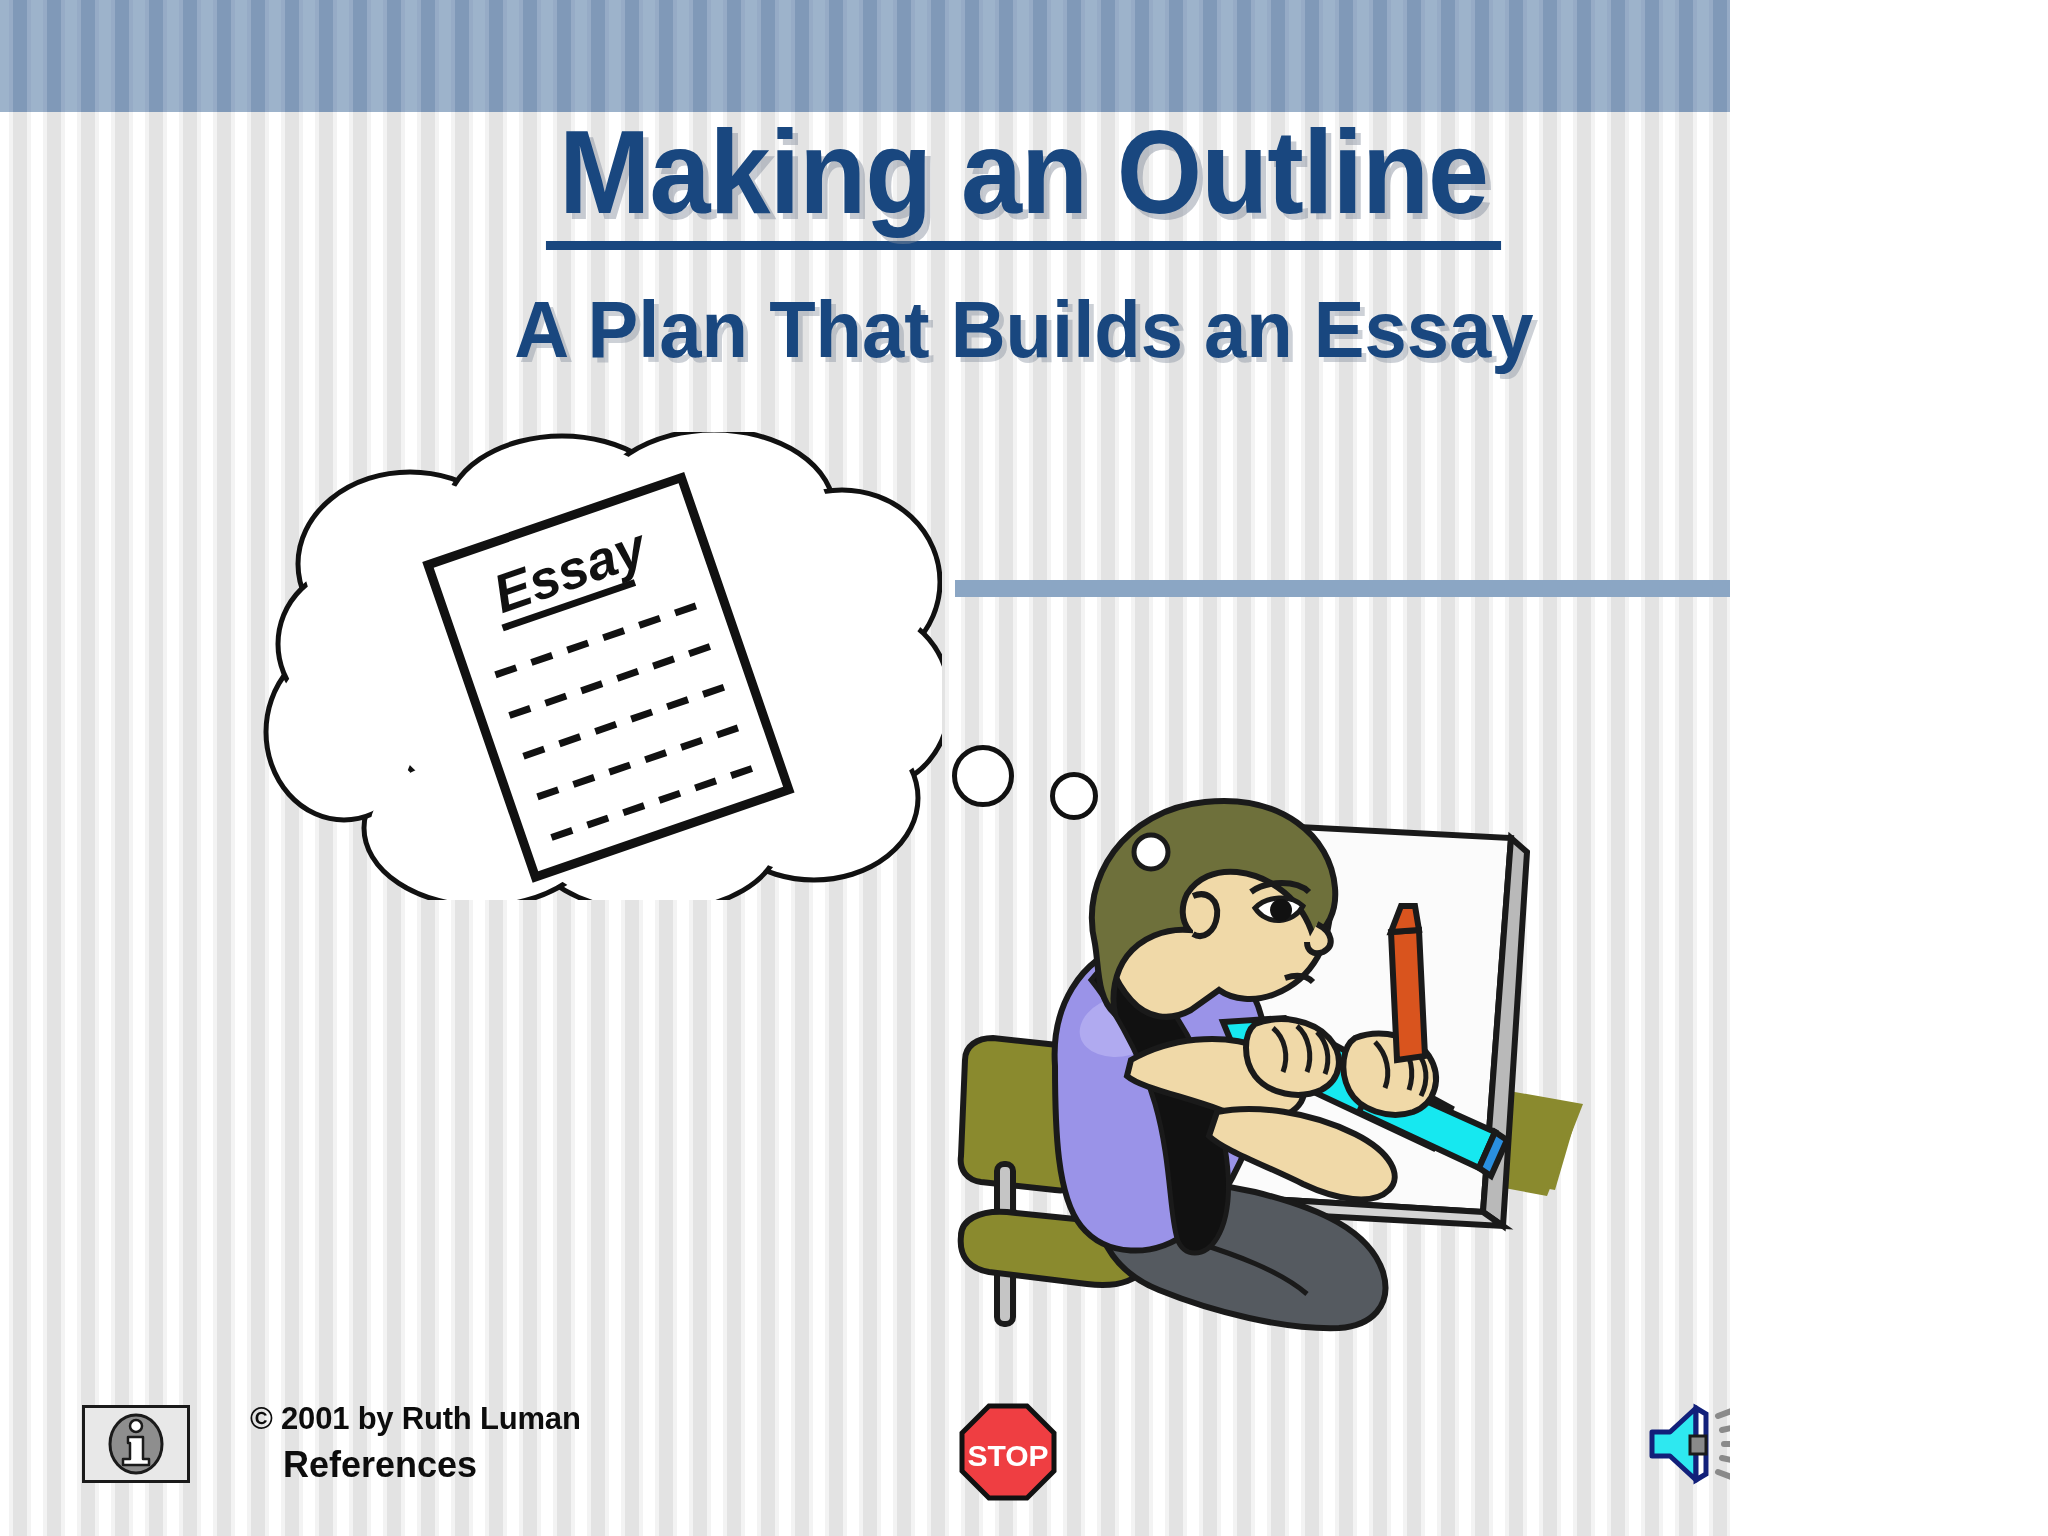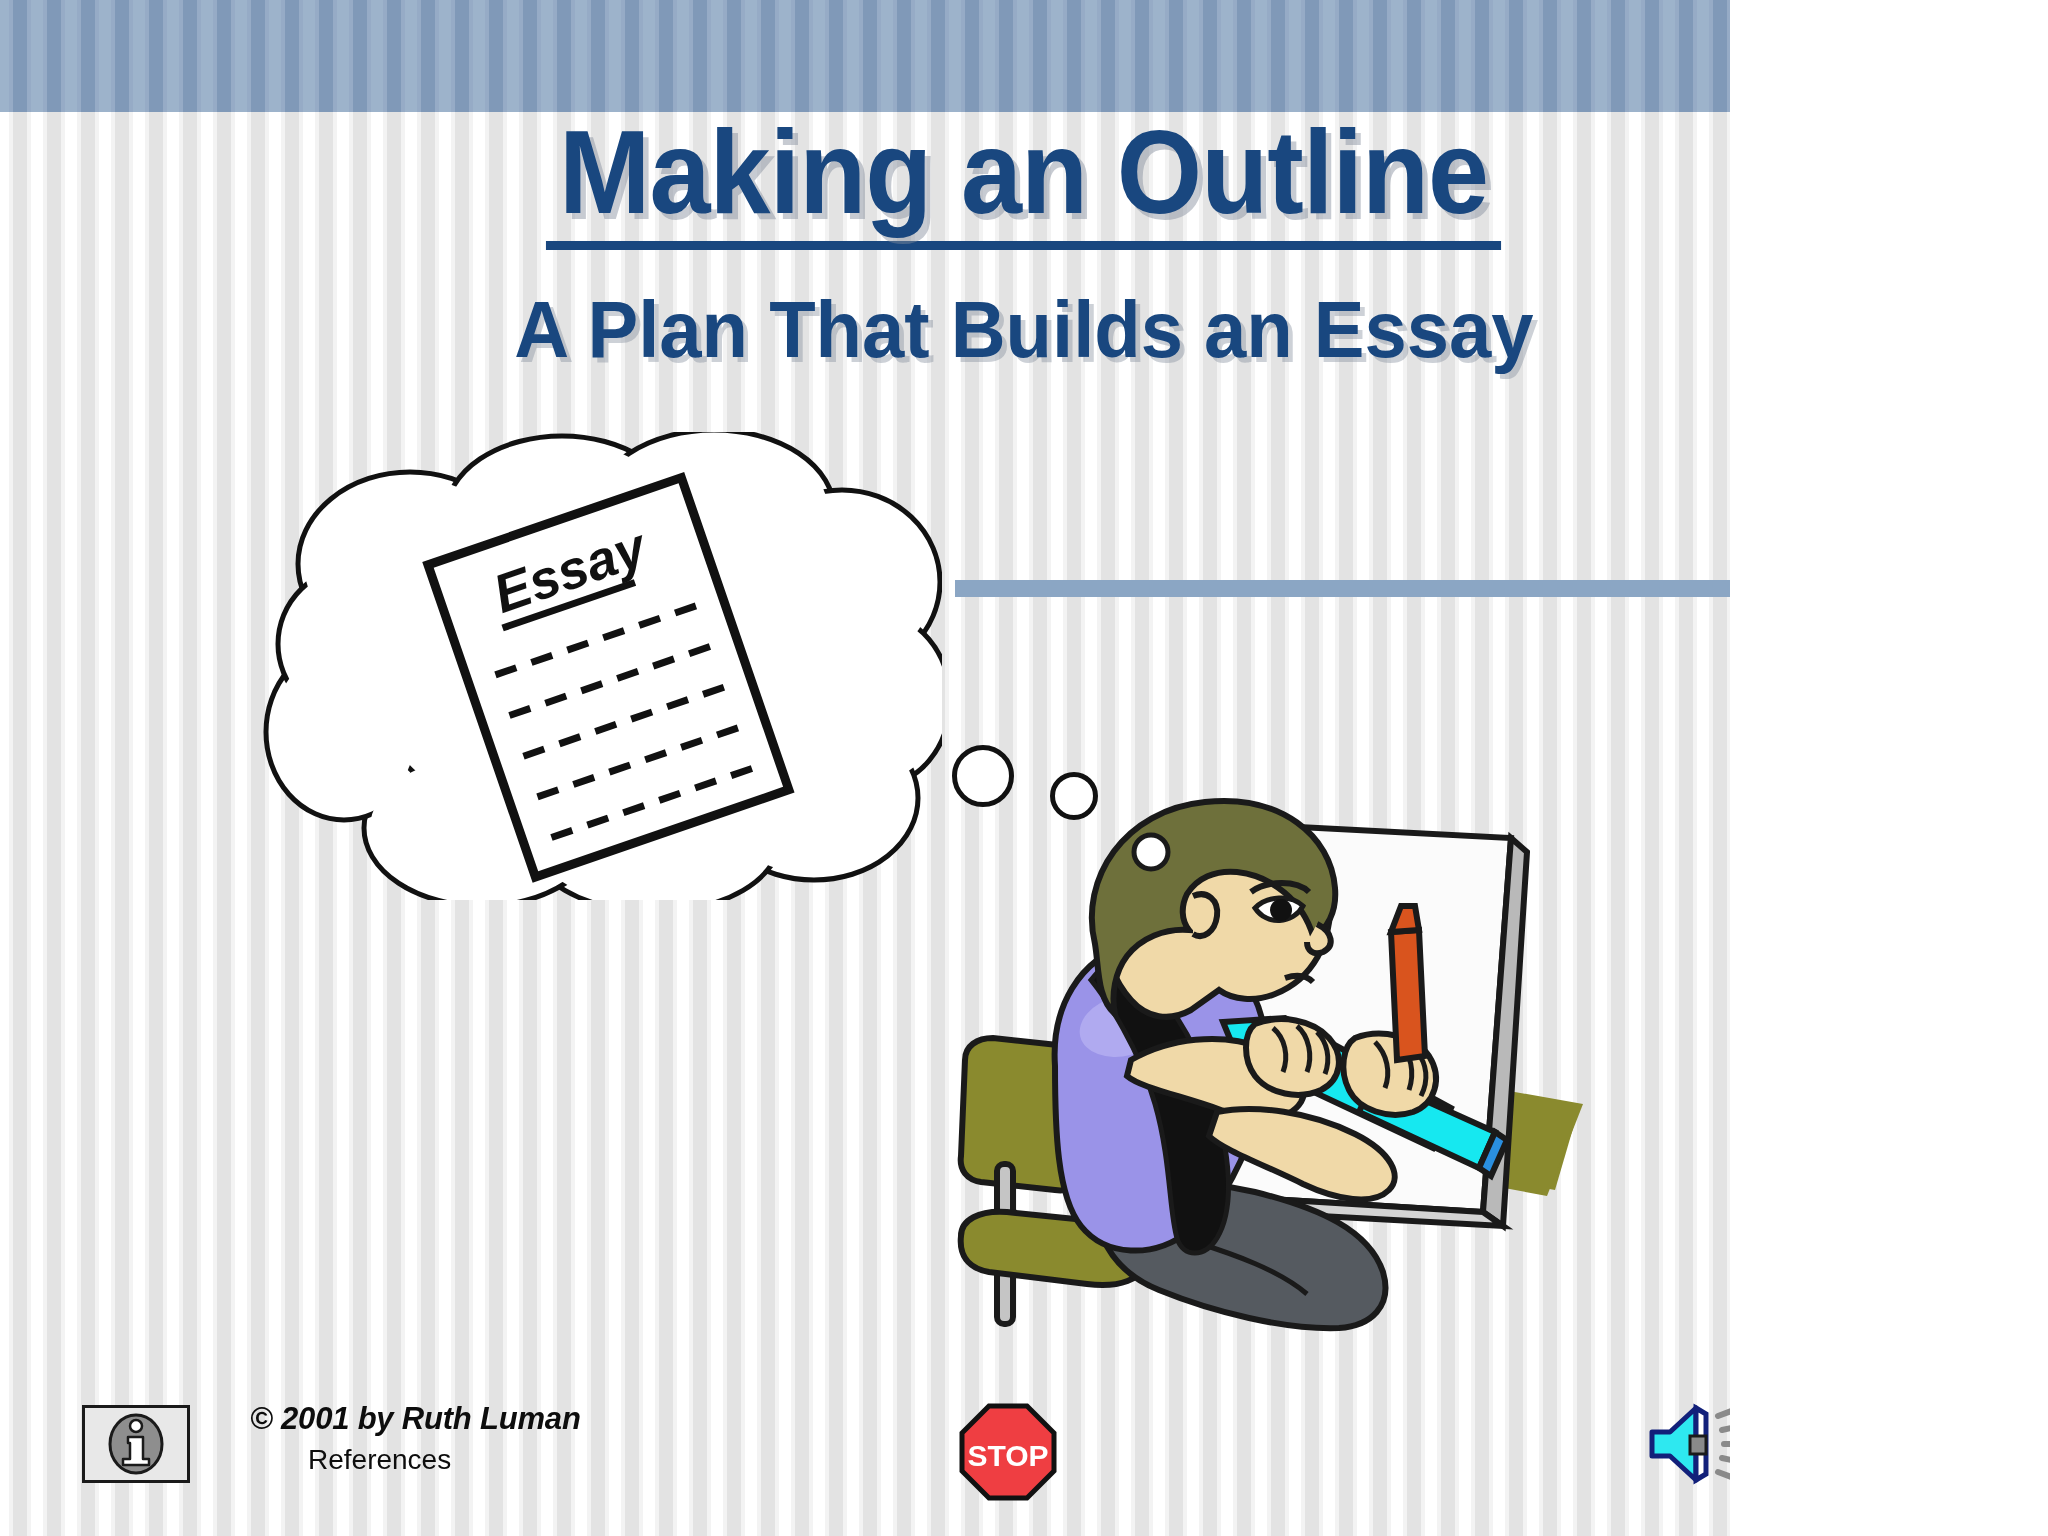--- a/index.html
+++ b/index.html
@@ -159,28 +159,27 @@
     left: 250px;
     top: 1400px;
     width: 560px;
     color: #0d0d0d;
   }
   #copyright-line {
     font-size: 31px;
     font-weight: bold;
     line-height: 1.25;
     letter-spacing: -0.2px;
-    font-style: italic;
   }
   #references-link {
-    font-size: 28px;
-    font-weight: normal;
+    font-size: 36px;
+    font-weight: bold;
     line-height: 1.2;
     margin-top: 4px;
-    margin-left: 58px;
+    margin-left: 33px;
   }
   #stop-button {
     position: absolute;
     left: 935px;
     top: 1403px;
     width: 98px;
     height: 98px;
     margin-left: 24px;
   }
   #sound-button {

